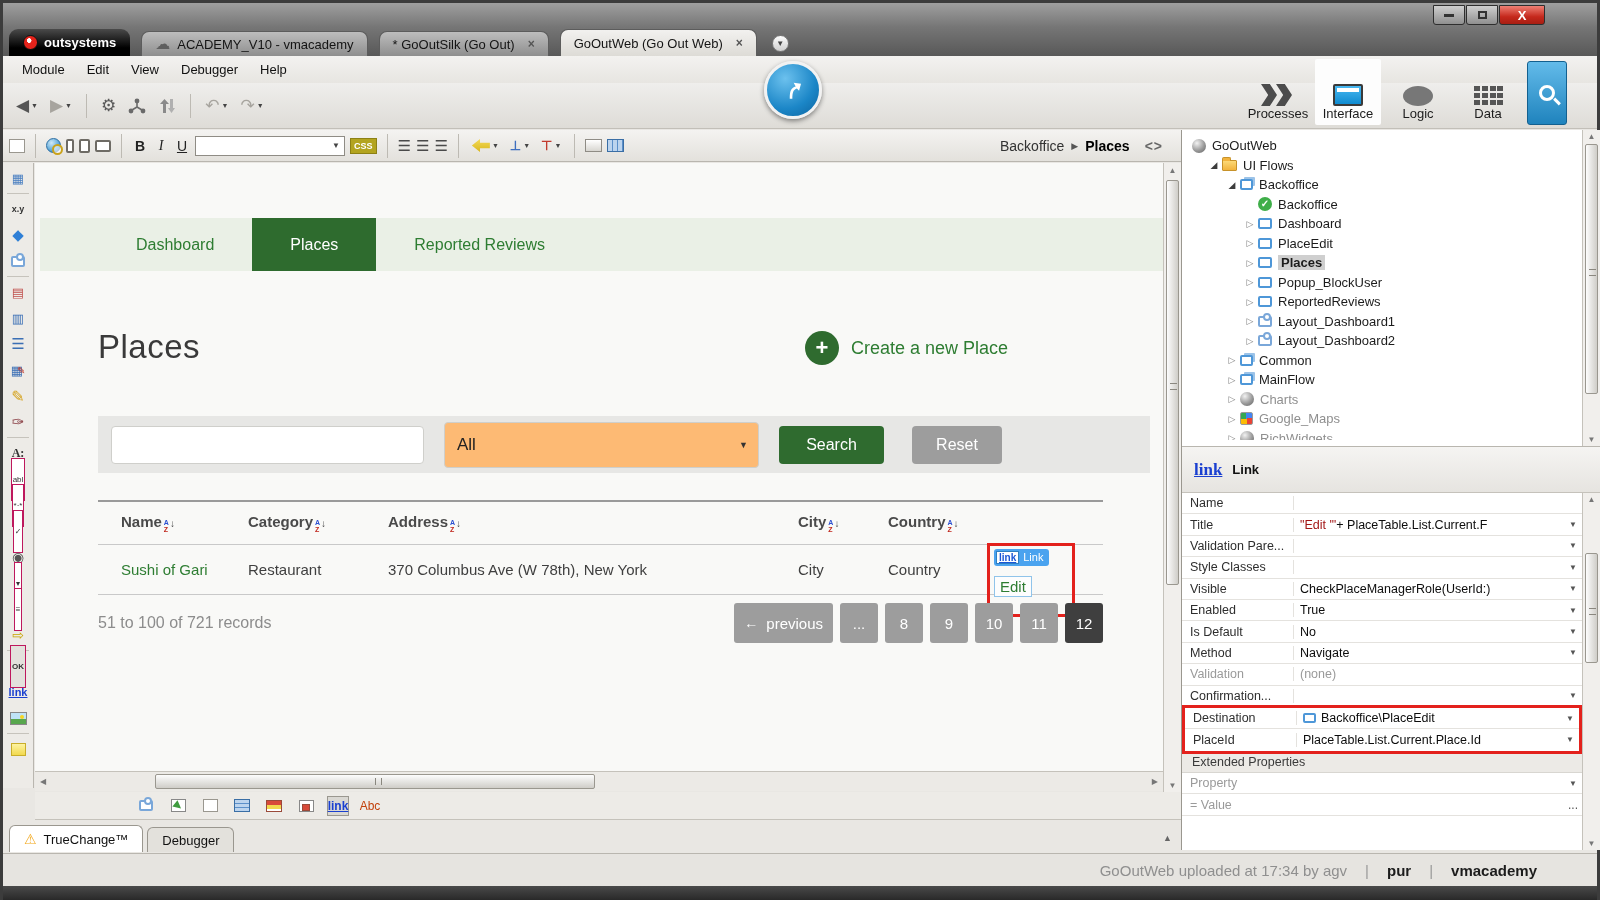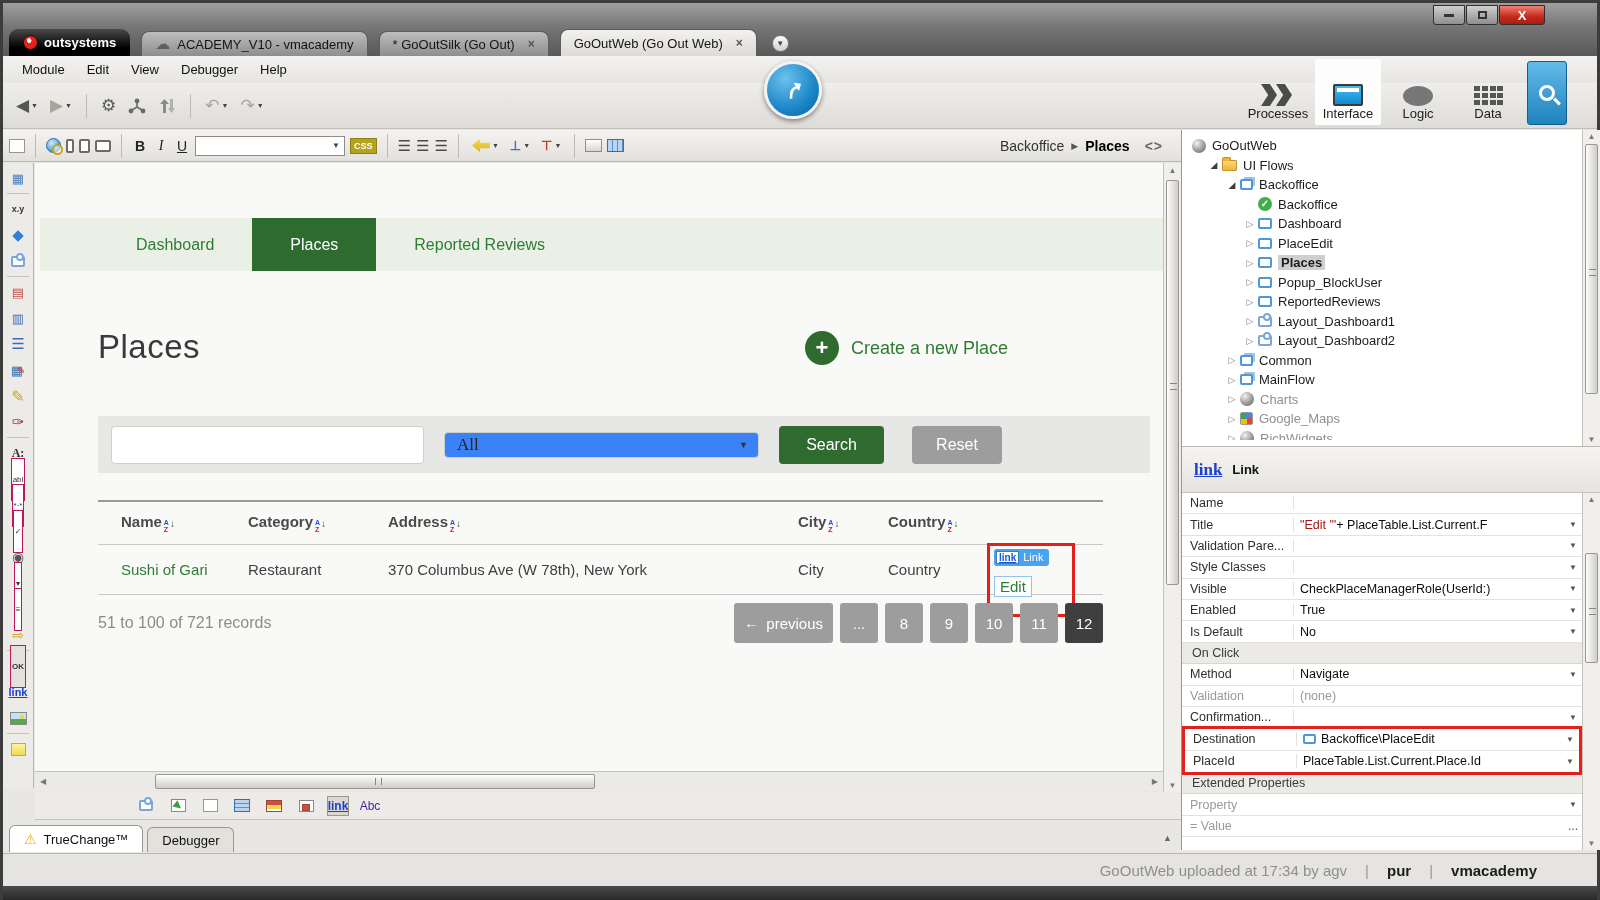--- a/index.html
+++ b/index.html
@@ -96,21 +96,21 @@
   .burger{width:26px;height:18px;border-top:3px solid #fff;border-bottom:3px solid #fff;position:relative;margin-left:14px;}
   .burger::after{content:"";position:absolute;left:0;right:0;top:5px;height:3px;background:#fff;}
   .navstrip{position:absolute;left:5px;right:0;top:55px;height:53px;background:#eaf0e6;display:flex;align-items:stretch;padding-left:58px;}
   .navtab{display:flex;align-items:center;padding:0 38px;font-size:16px;color:#2e7d32;}
   .navtab.active{background:#2e6b2e;color:#fff;}
   .pagetitle{position:absolute;left:63px;top:165px;font-size:33px;color:#3a3a3a;letter-spacing:.5px;}
   .createbtn{position:absolute;right:155px;top:168px;display:flex;align-items:center;gap:12px;font-size:18px;color:#2e7d32;}
   .pluscirc{width:34px;height:34px;border-radius:50%;background:#2f6b2f;color:#fff;font-size:22px;font-weight:bold;display:flex;align-items:center;justify-content:center;}
   .filterbar{position:absolute;left:63px;right:13px;top:253px;height:57px;background:#e7e7e5;display:flex;align-items:center;gap:20px;padding-left:13px;}
   .finput{width:313px;height:38px;background:#fff;border:1px solid #cfcfcb;border-radius:4px;}
-  .fselect{width:315px;height:26px;background:#3b82f6;border:1px solid #cfcfcb;border-radius:4px;display:flex;align-items:center;justify-content:space-between;padding:0 10px 0 12px;font-size:17px;color:#222;font-family:Liberation Serif, serif;}
+  .fselect{width:315px;height:46px;background:#fdba74;border:1px solid #cfcfcb;border-radius:4px;display:flex;align-items:center;justify-content:space-between;padding:0 10px 0 12px;font-size:17px;color:#222;}
   .fselect .dd{font-size:9px;color:#333;}
   .btn{height:38px;border-radius:4px;display:flex;align-items:center;justify-content:center;font-size:16px;color:#fff;}
   .btn.green{width:105px;background:#2f6b2f;}
   .btn.gray{width:90px;background:#9d9d9d;margin-left:8px;}
   .ptable{position:absolute;left:63px;top:337px;width:1005px;}
   .thead{display:flex;align-items:center;height:45px;border-top:2px solid #9a9a9a;border-bottom:1px solid #c9c9c9;font-size:15px;font-weight:bold;color:#4a4a4a;}
   .trowc{display:flex;align-items:center;height:50px;border-bottom:1px solid #c9c9c9;font-size:15px;color:#3f3f3f;}
   .c-name{width:150px;padding-left:23px;}
   .c-cat{width:140px;}
   .c-addr{width:410px;}
@@ -140,21 +140,21 @@
   .sarrbtn{position:absolute;left:0;width:100%;text-align:center;font-size:8px;color:#777;}
   .hscroll{position:absolute;left:32px;top:768px;width:1128px;height:20px;background:#eceae6;border-top:1px solid #c5c2bb;display:flex;align-items:center;}
   .hthumb{position:absolute;left:120px;width:440px;top:2px;height:15px;background:linear-gradient(#fdfdfd,#cfcdc8);border:1px solid #9a978f;border-radius:2px;}
   .hgrip{position:absolute;left:50%;top:3px;width:7px;height:7px;border-left:1px solid #8a877f;border-right:1px solid #8a877f;}
 
   
   .widgetbar{position:absolute;left:32px;top:789px;width:1146px;height:28px;background:#edebe7;display:flex;align-items:center;gap:10px;padding-left:100px;border-bottom:1px solid #c5c2bb;}
   .wb{display:flex;align-items:center;justify-content:center;width:22px;height:20px;}
   .wb.pressed{background:#dad8d3;border:1px solid #9a978f;}
   .wb .linktxt{color:#1a3fd0;font-weight:bold;font-size:12px;text-decoration:underline;}
-  .wb .abc{font-size:12px;color:#4c1d95;}
+  .wb .abc{font-size:12px;color:#c2410c;}
   .pagego{width:15px;height:13px;border:1px solid #888;background:#fff;position:relative;}
   .pagego::after{content:"";position:absolute;left:2px;top:2px;width:0;height:0;border-left:8px solid #3f9c3f;border-top:4px solid transparent;border-bottom:4px solid transparent;transform:rotate(40deg);}
   .wsq{width:15px;height:13px;border:1px solid #9a978f;background:#fff;}
   .trec{width:16px;height:13px;border:1px solid #3a6ea5;background:repeating-linear-gradient(#bcd4ee 0 3px,#5b8fc9 3px 4px);}
   .rowico{width:16px;height:12px;border:1px solid #9a4a3a;background:linear-gradient(#d84a3a 0 4px,#f2d94e 4px 8px,#fff 8px);}
   .cellico{width:15px;height:12px;border:1px solid #888;background:#fff;position:relative;}
   .cellico::after{content:"";position:absolute;left:2px;top:3px;width:6px;height:5px;background:#d84a3a;border:1px solid #9a4a3a;}
 
   
   .btabs{position:absolute;left:6px;top:822px;display:flex;gap:4px;align-items:flex-end;}
@@ -673,21 +673,20 @@
       <div class="prow">
           <span class="plab">Enabled</span>
           <span class="pval">True</span>
           <span class="parr">▼</span>
         </div>
       <div class="prow">
           <span class="plab">Is Default</span>
           <span class="pval">No</span>
           <span class="parr">▼</span>
         </div>
-      <div class="psec">On Click</div>
       <div class="prow">
           <span class="plab">Method</span>
           <span class="pval">Navigate</span>
           <span class="parr">▼</span>
         </div>
       <div class="prow">
           <span class="plab mut">Validation</span>
           <span class="pval mut">(none)</span>
         </div>
       <div class="prow">

